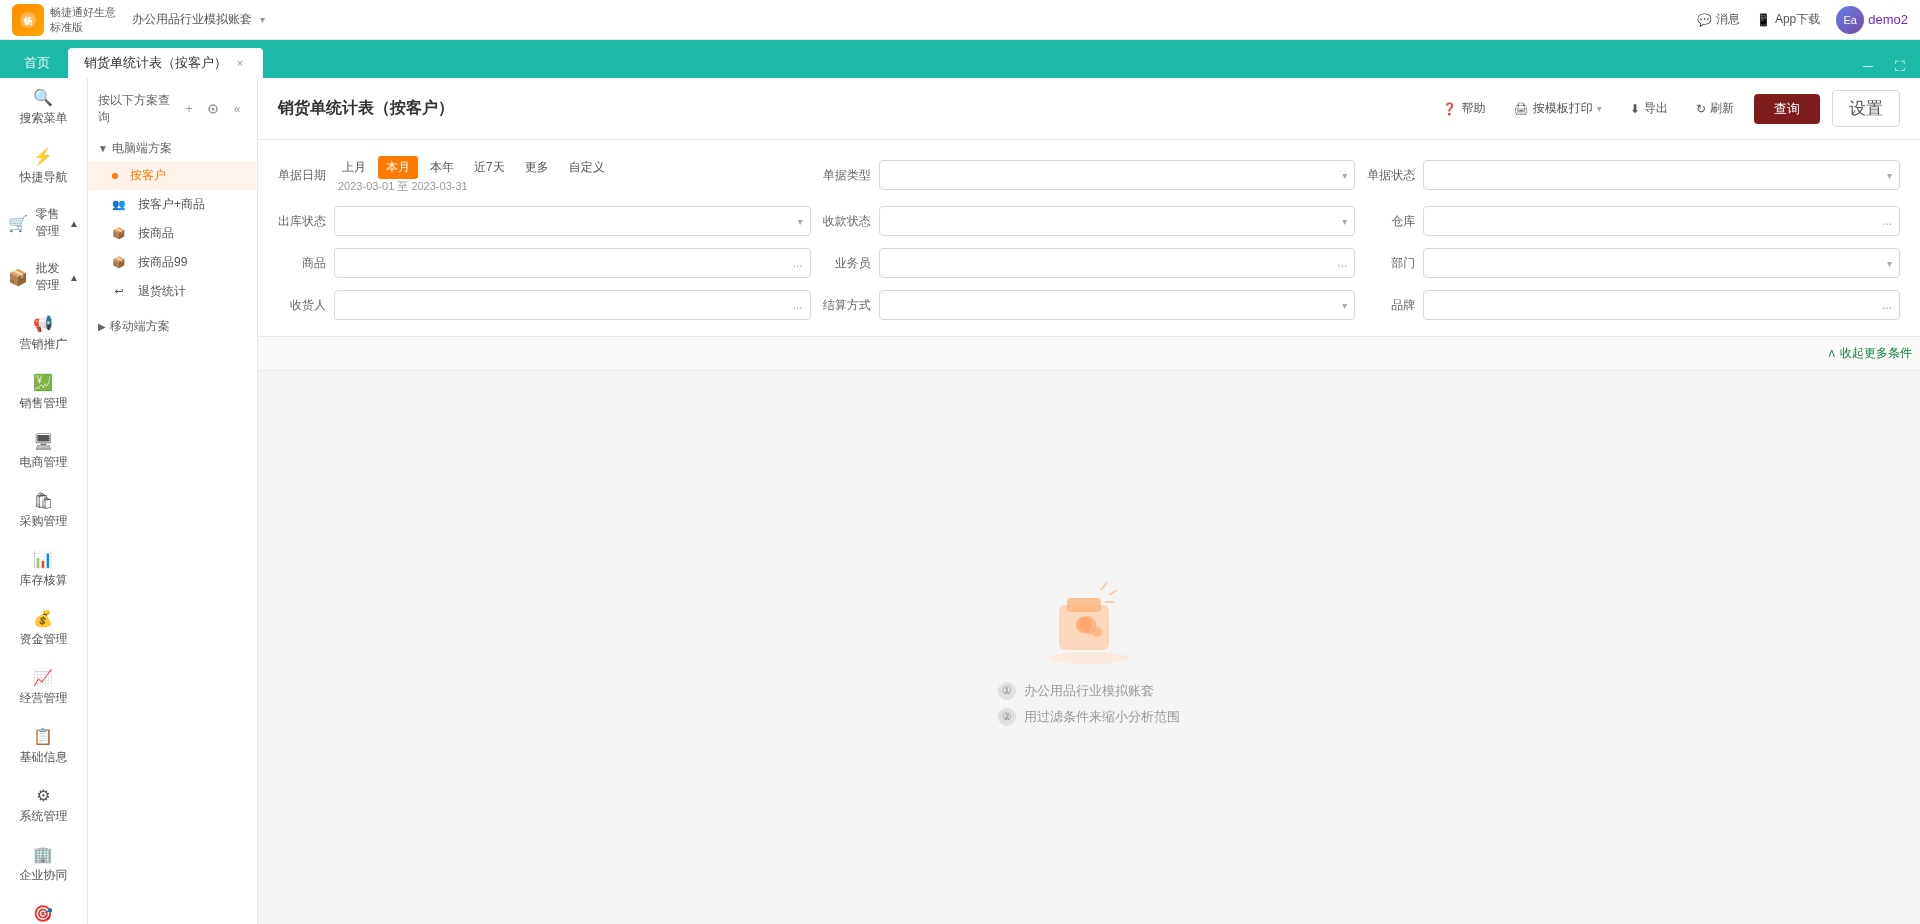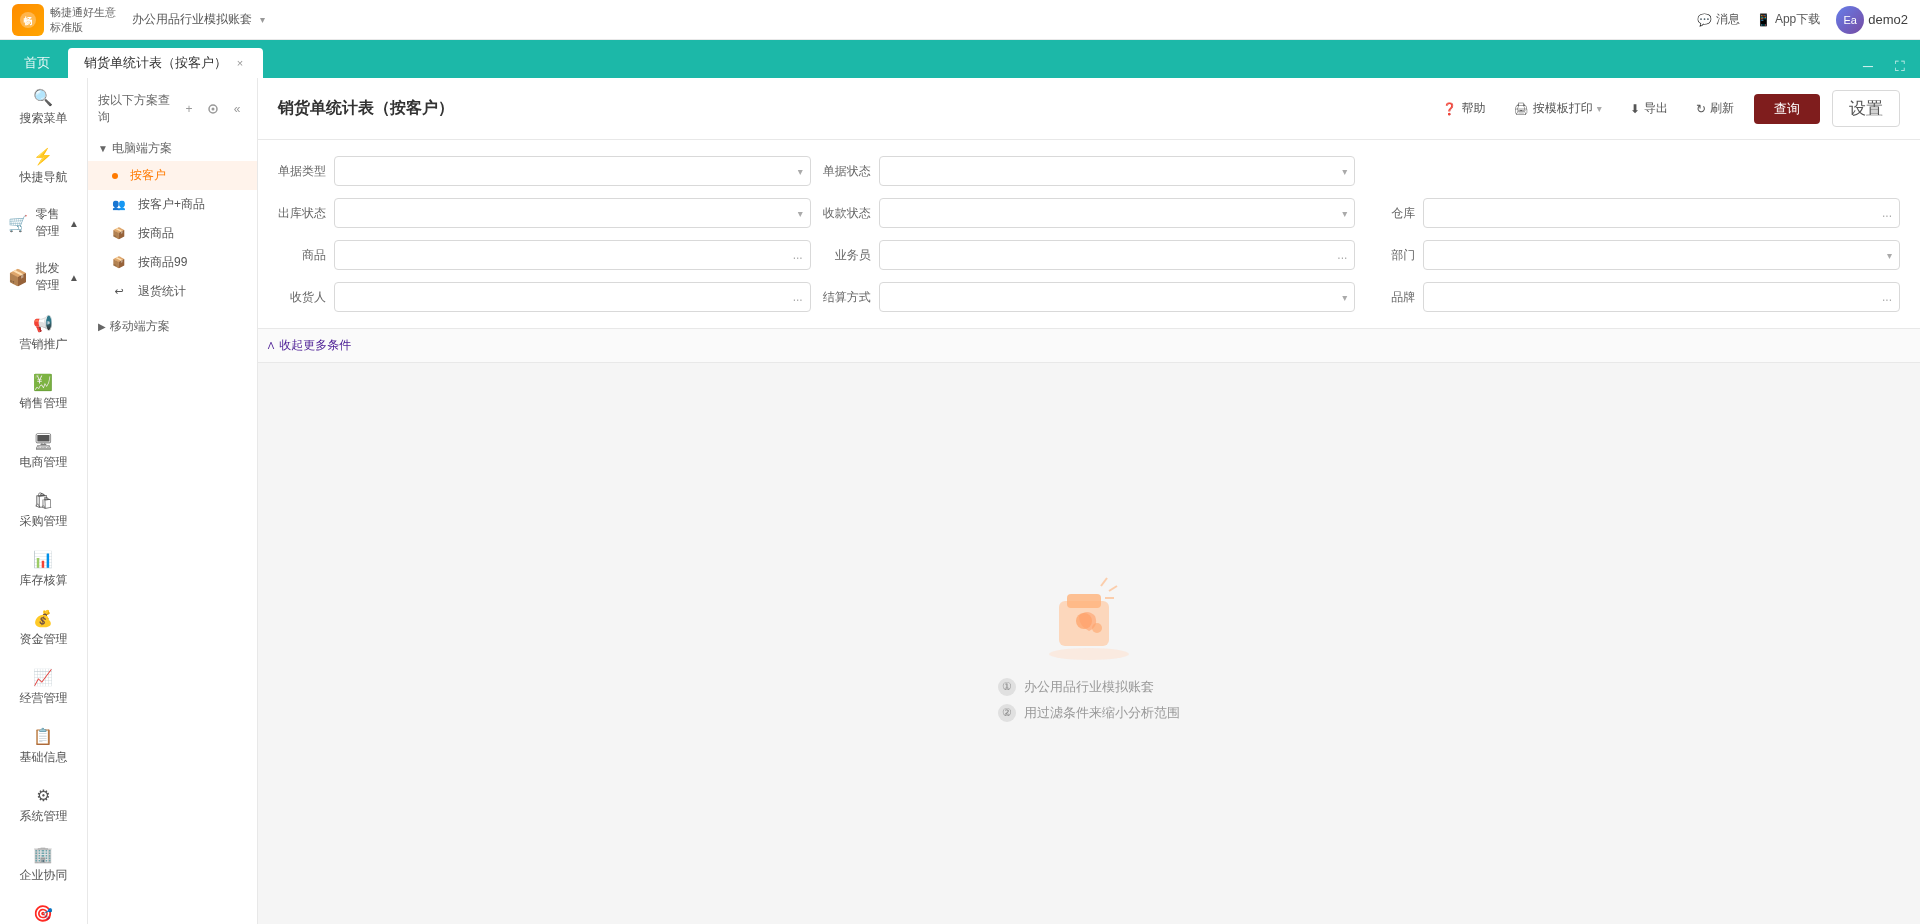--- a/index.html
+++ b/index.html
@@ -70,21 +70,21 @@
       width: 28px;
       height: 28px;
       border-radius: 50%;
       background: linear-gradient(135deg, #667eea, #764ba2);
       display: flex;
       align-items: center;
       justify-content: center;
       color: white;
       font-size: 11px;
     }
-    .user-name { font-size: 13px; color: #404040; }
+    .user-name { font-size: 13px; color: #6d28d9; }
 
     
     .tab-bar {
       background: #1cb8a8;
       height: 38px;
       display: flex;
       align-items: flex-end;
       padding: 0 8px;
       gap: 2px;
       flex-shrink: 0;
@@ -389,24 +389,24 @@
     }
     .date-range-text {
       font-size: 11px;
       color: #999;
       margin-left: 4px;
     }
 
     
     .collapse-bar {
       background: #fafafa;
-      text-align: left;
+      text-align: right;
       padding: 8px;
       cursor: pointer;
-      color: #4c1d95;
+      color: #15803d;
       font-size: 12px;
       border-bottom: 1px solid #e8e8e8;
       flex-shrink: 0;
     }
 
     
     .empty-state {
       flex: 1;
       display: flex;
       flex-direction: column;
@@ -636,20 +636,36 @@
           <span>刷新</span>
         </div>
         <button class="btn-primary">查询</button>
         <button class="btn-secondary">设置</button>
       </div>
     </div>
 
     <div class="filter-area">
 
       <div class="filter-row">
+        <div class="filter-item">
+          <span class="filter-label">单据日期</span>
+          <div class="filter-control">
+            <div class="date-filter">
+              <div class="date-tabs">
+                <div class="date-tab">上月</div>
+                <div class="date-tab active">本月</div>
+                <div class="date-tab">本年</div>
+                <div class="date-tab">近7天</div>
+                <div class="date-tab">更多</div>
+                <div class="date-tab">自定义</div>
+              </div>
+            </div>
+            <div class="date-range-text">2023-03-01 至 2023-03-31</div>
+          </div>
+        </div>
         <div class="filter-item">
           <span class="filter-label">单据类型</span>
           <div class="filter-control" style="position:relative">
             <div class="filter-select"></div>
             <span class="filter-select-arrow">▾</span>
           </div>
         </div>
         <div class="filter-item">
           <span class="filter-label">单据状态</span>
           <div class="filter-control" style="position:relative">

